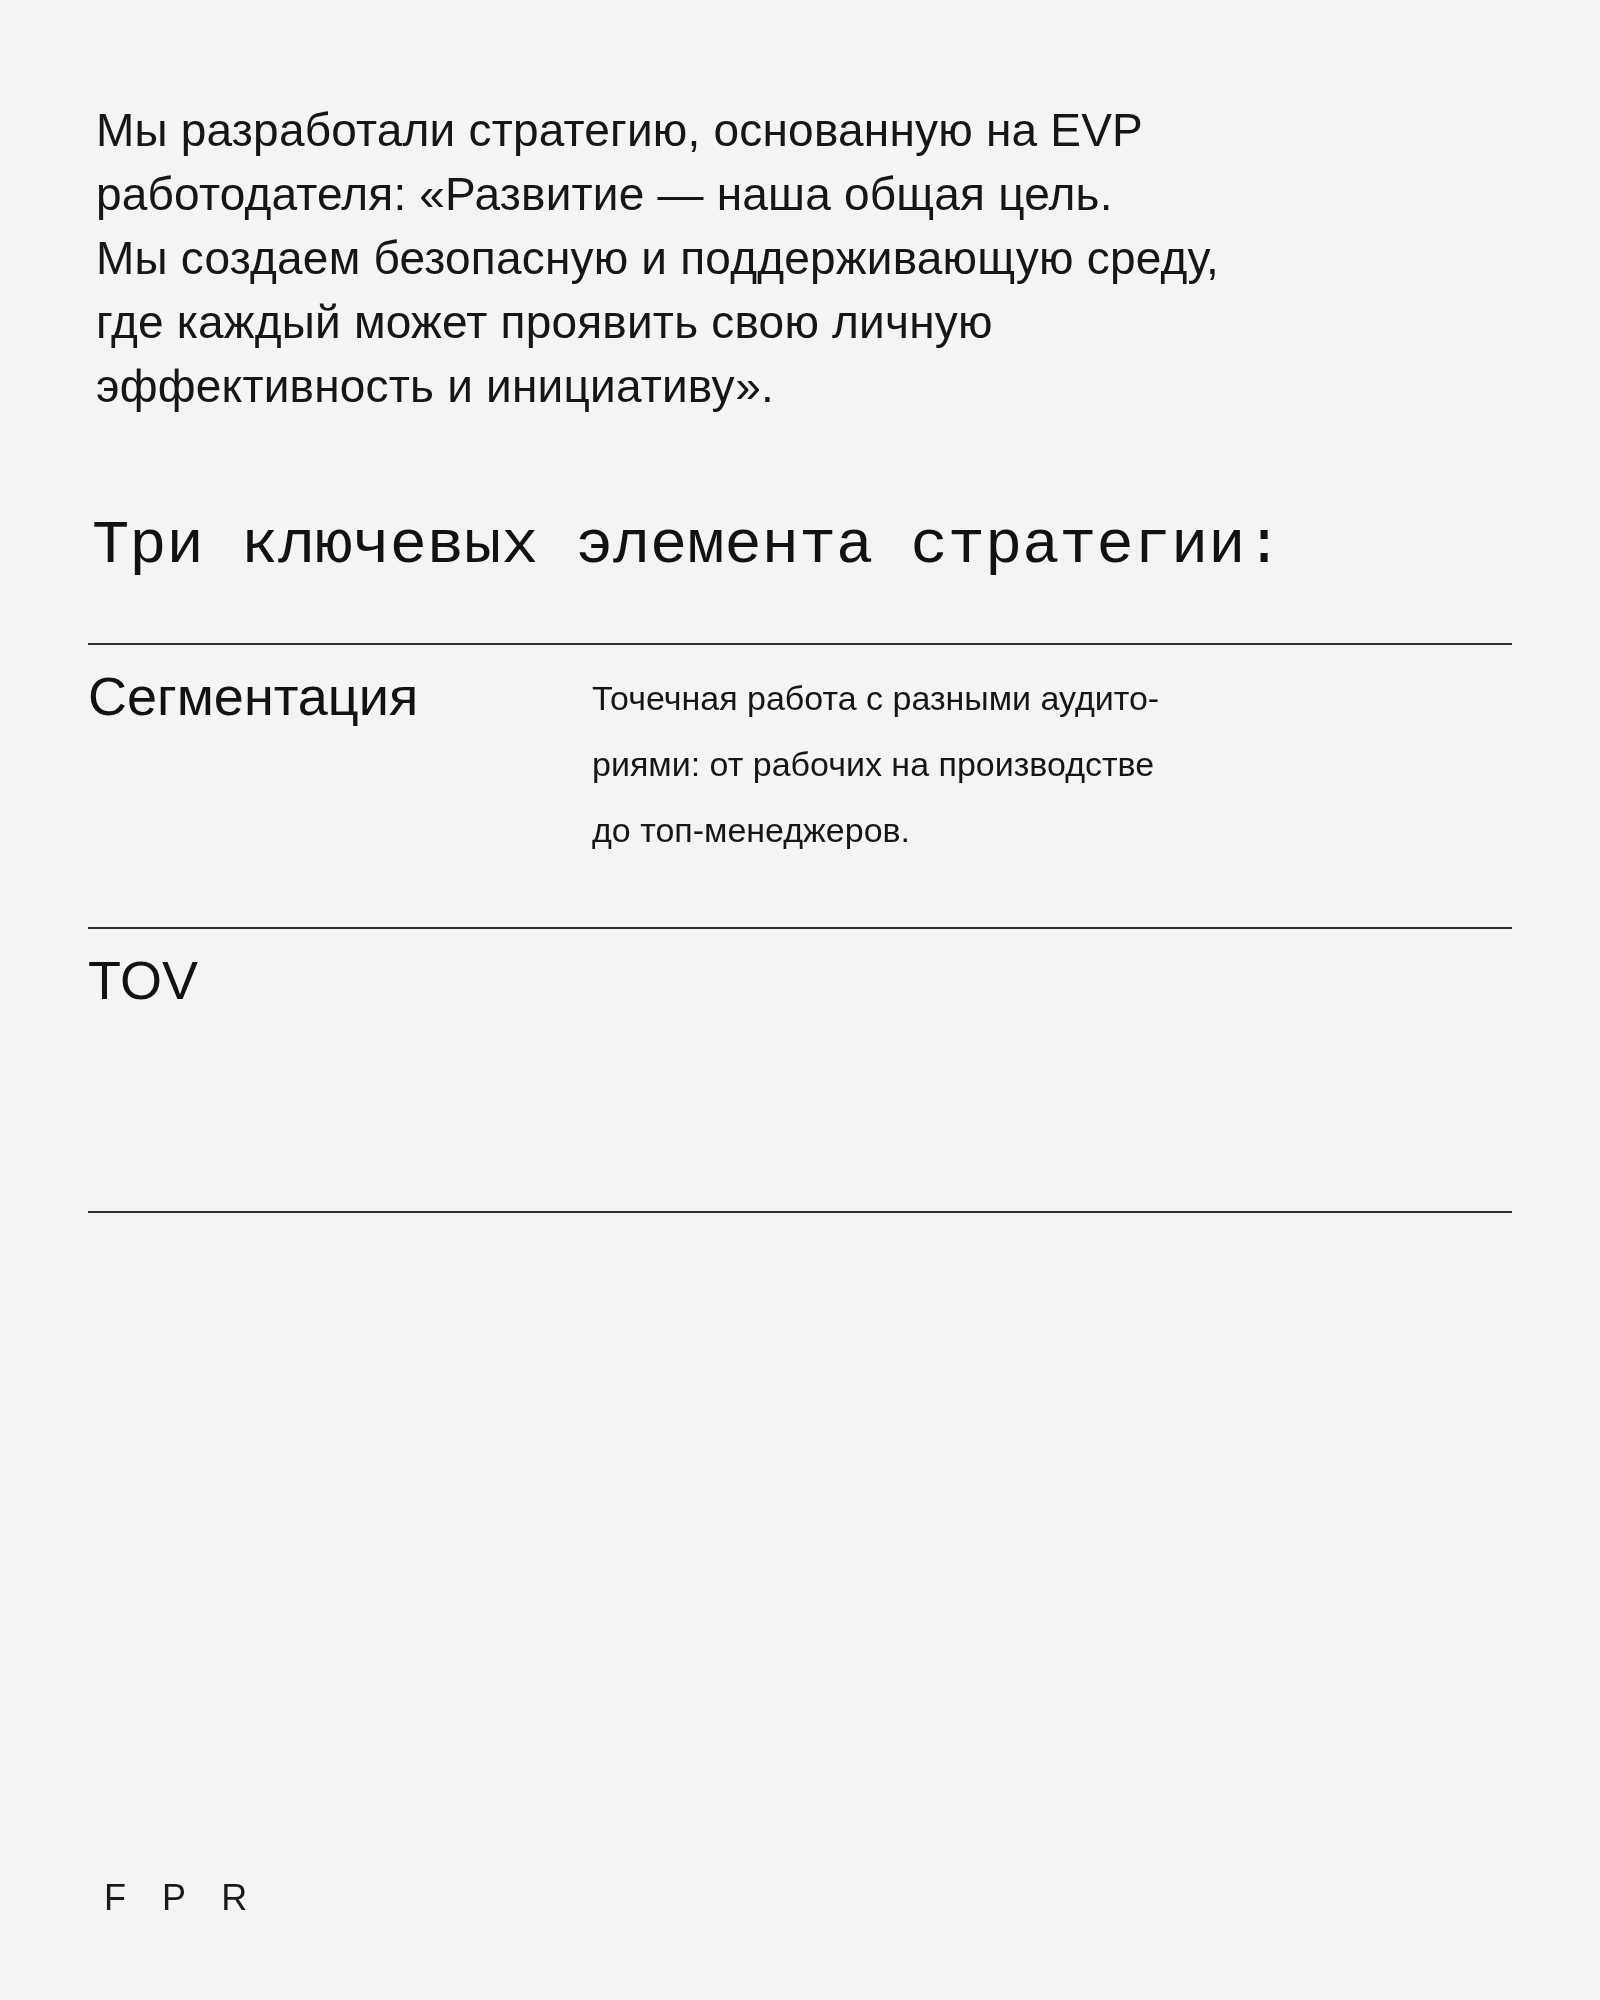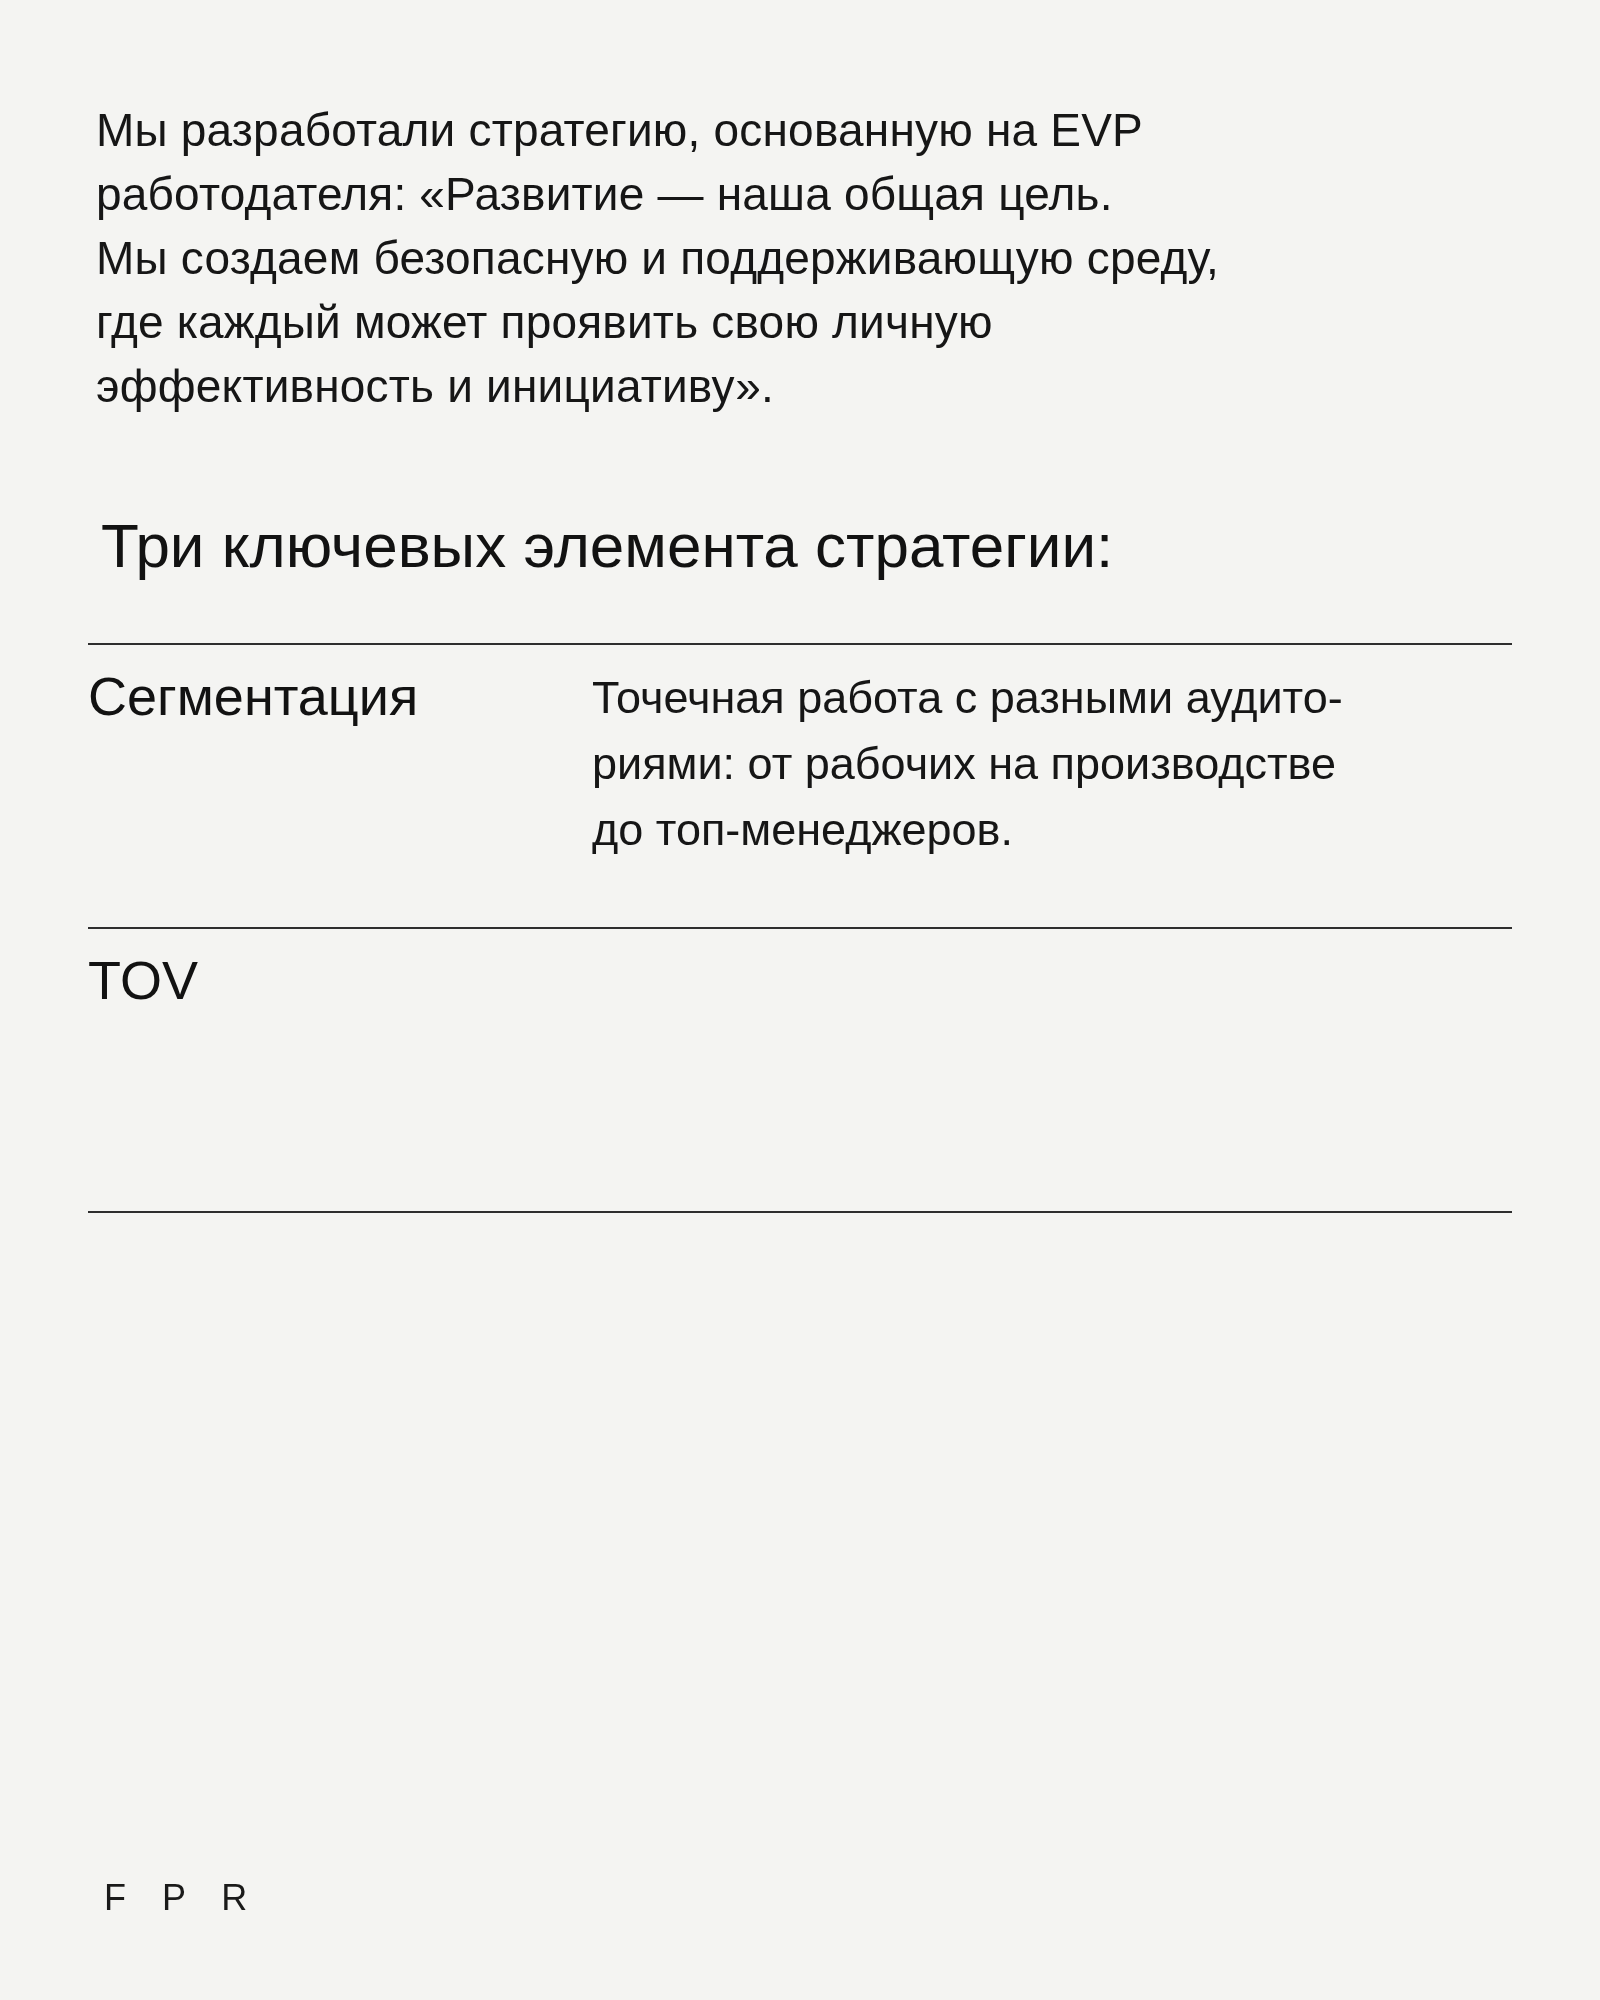--- a/index.html
+++ b/index.html
@@ -33,26 +33,27 @@
     margin: 8px;
     margin-top: 98px;
     font-size: 46px;
     line-height: 64px;
     font-weight: 400;
     letter-spacing: 0.2px;
     white-space: pre-line;
     color: #161616;
   }
   .subtitle {
-    margin: 13px;
+    margin: 4px;
     margin-top: 96px;
     font-size: 62px;
     line-height: 64px;
     font-weight: 400;
     color: #121212;
+    font-family: Liberation Mono, monospace;
   }
   .strategy-table {
     margin-top: 65px;
     border-bottom: 2px solid #2e2e2e;
   }
   .row {
     display: flex;
     border-top: 2px solid #2e2e2e;
     box-sizing: border-box;
     min-height: 284px;
@@ -61,21 +62,21 @@
   .row-label {
     flex: none;
     width: 504px;
     font-size: 54px;
     line-height: 62px;
     font-weight: 400;
     color: #121212;
   }
   .row-desc {
     flex: 1;
-    font-size: 45px;
+    font-size: 34px;
     line-height: 66px;
     font-weight: 400;
     white-space: pre-line;
     color: #161616;
   }
   .footer-logo {
     position: absolute;
     left: 104px;
     bottom: 82px;
     font-size: 36px;

